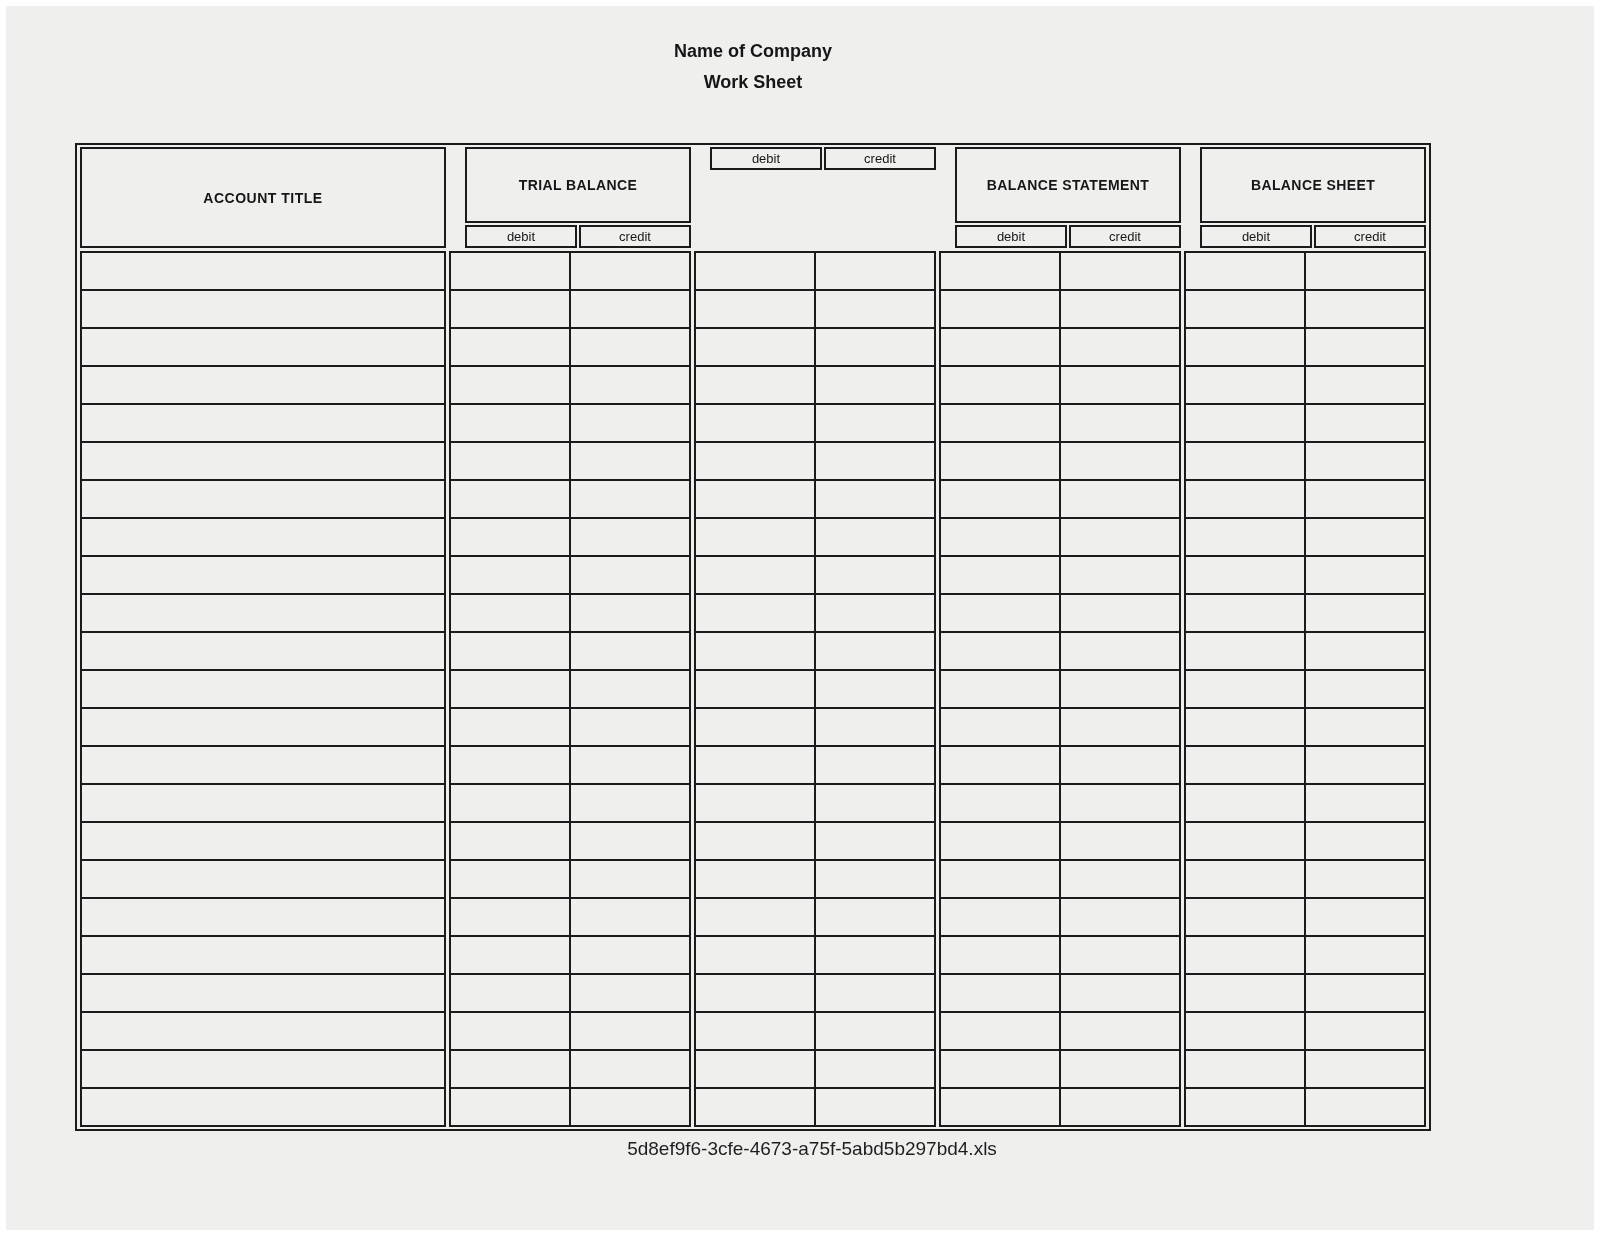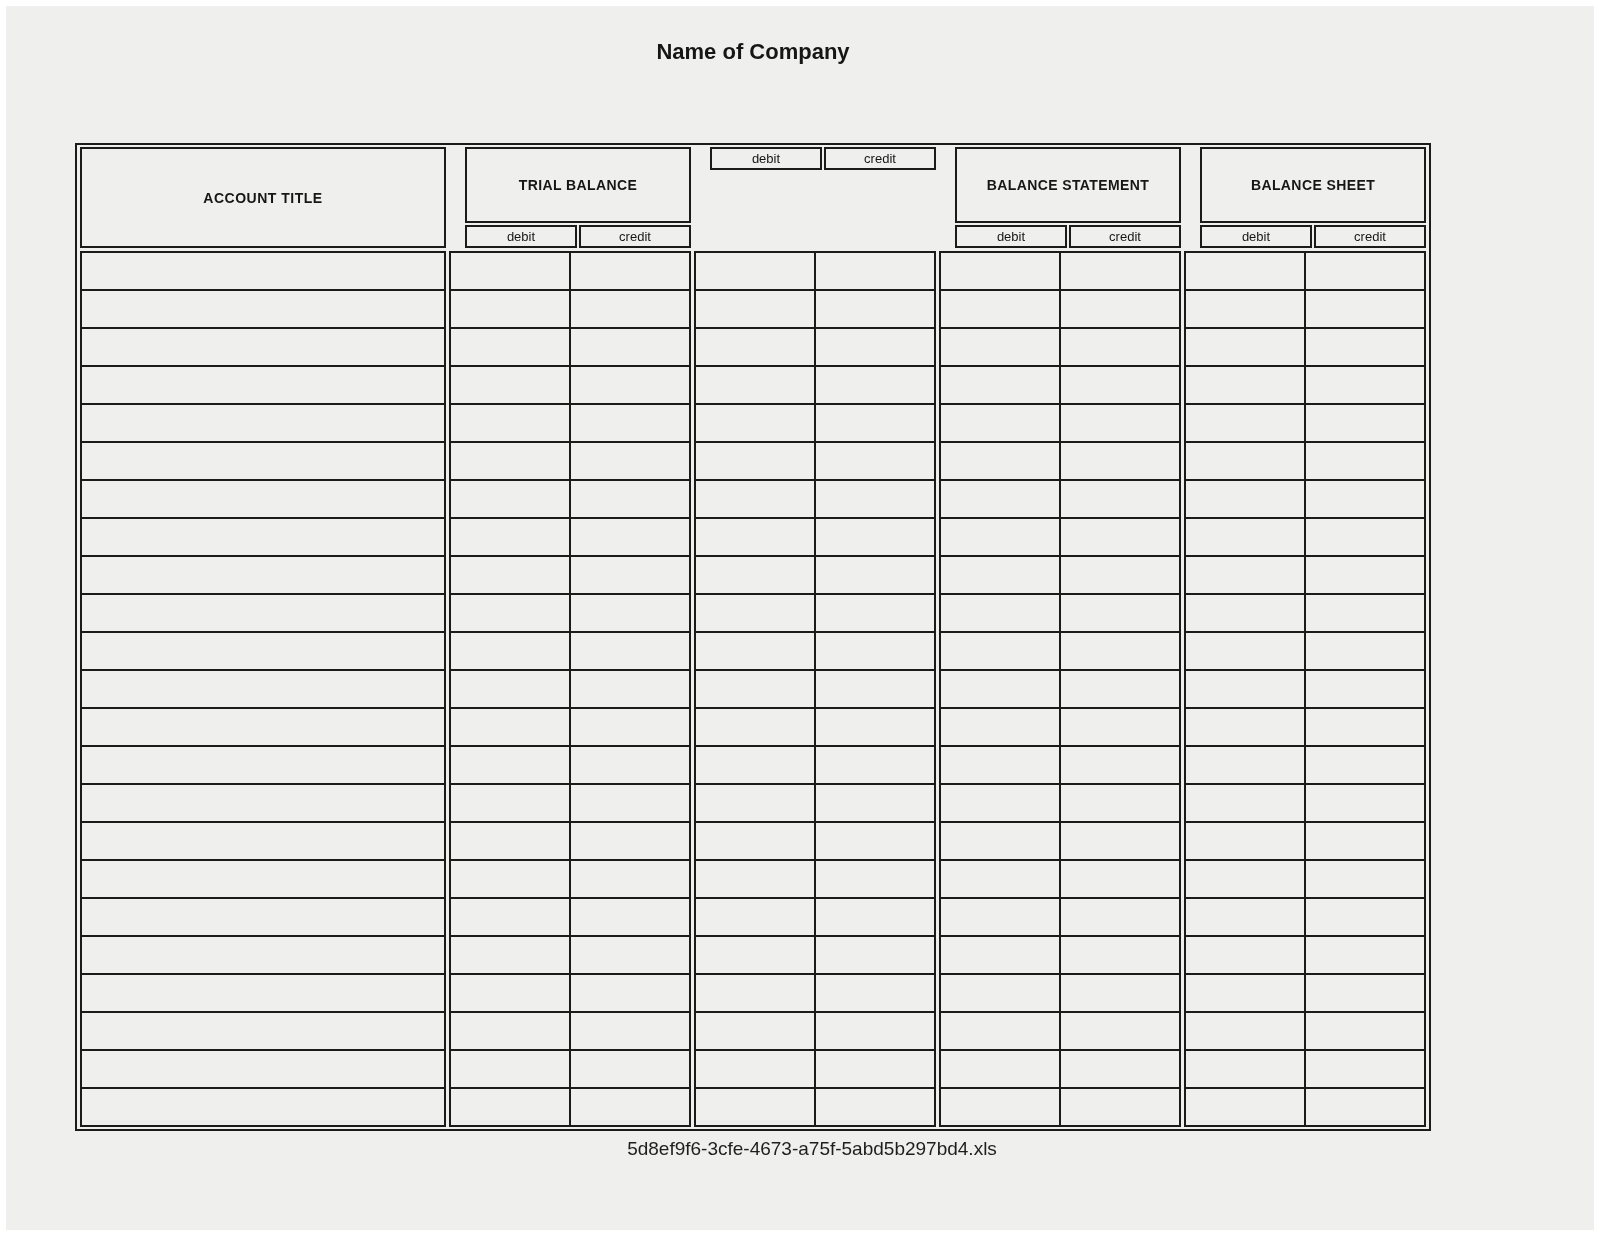--- a/index.html
+++ b/index.html
@@ -14,21 +14,21 @@
     position: absolute;
     left: 6px; top: 6px; right: 6px; bottom: 6px;
     background: var(--paper, #efefee);
   }
   
   .titles {
     position: absolute;
     left: 69px; top: 30px; width: 1356px;
     text-align: center;
     font-weight: bold;
-    font-size: 22px;
+    font-size: 18px;
     line-height: 31px;
     color: var(--text, #161616);
   }
   
   .sheet {
     position: absolute;
     left: 69px; top: 137px;
     width: 1356px; height: 988px;
     border: 2px solid var(--line, #1b1b1b);
     padding: 2px 3px;
@@ -104,20 +104,21 @@
     margin-left: 23px;
   }
 </style>
 </head>
 <body>
 
 <div class="page">
 
   <div class="titles">
     <div>Name of Company</div>
+    <div>Work Sheet</div>
   </div>
 
   <div class="sheet">
 
     <div class="header-row">
       <div class="box at-head">ACCOUNT TITLE</div>
 
       <div class="group">
         <div class="box group-title">TRIAL BALANCE</div>
         <div class="subrow">

